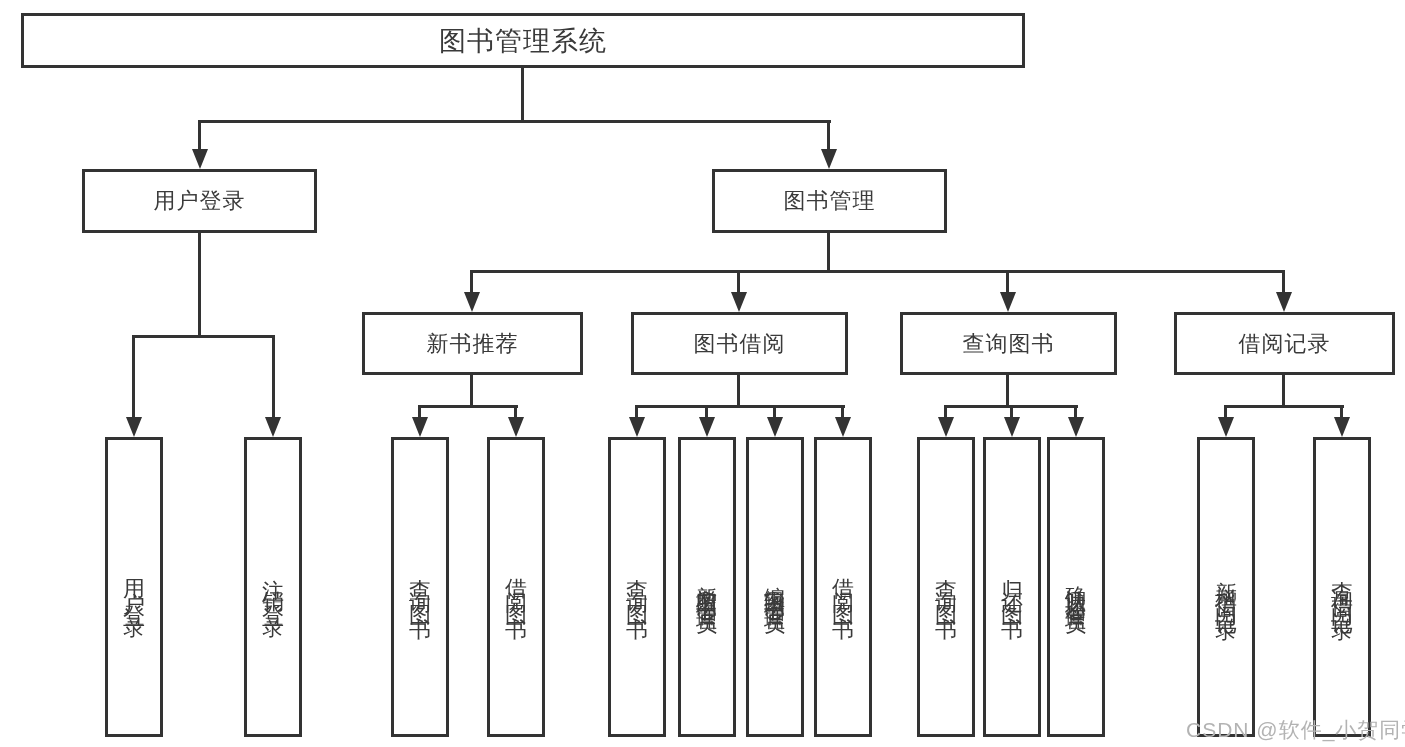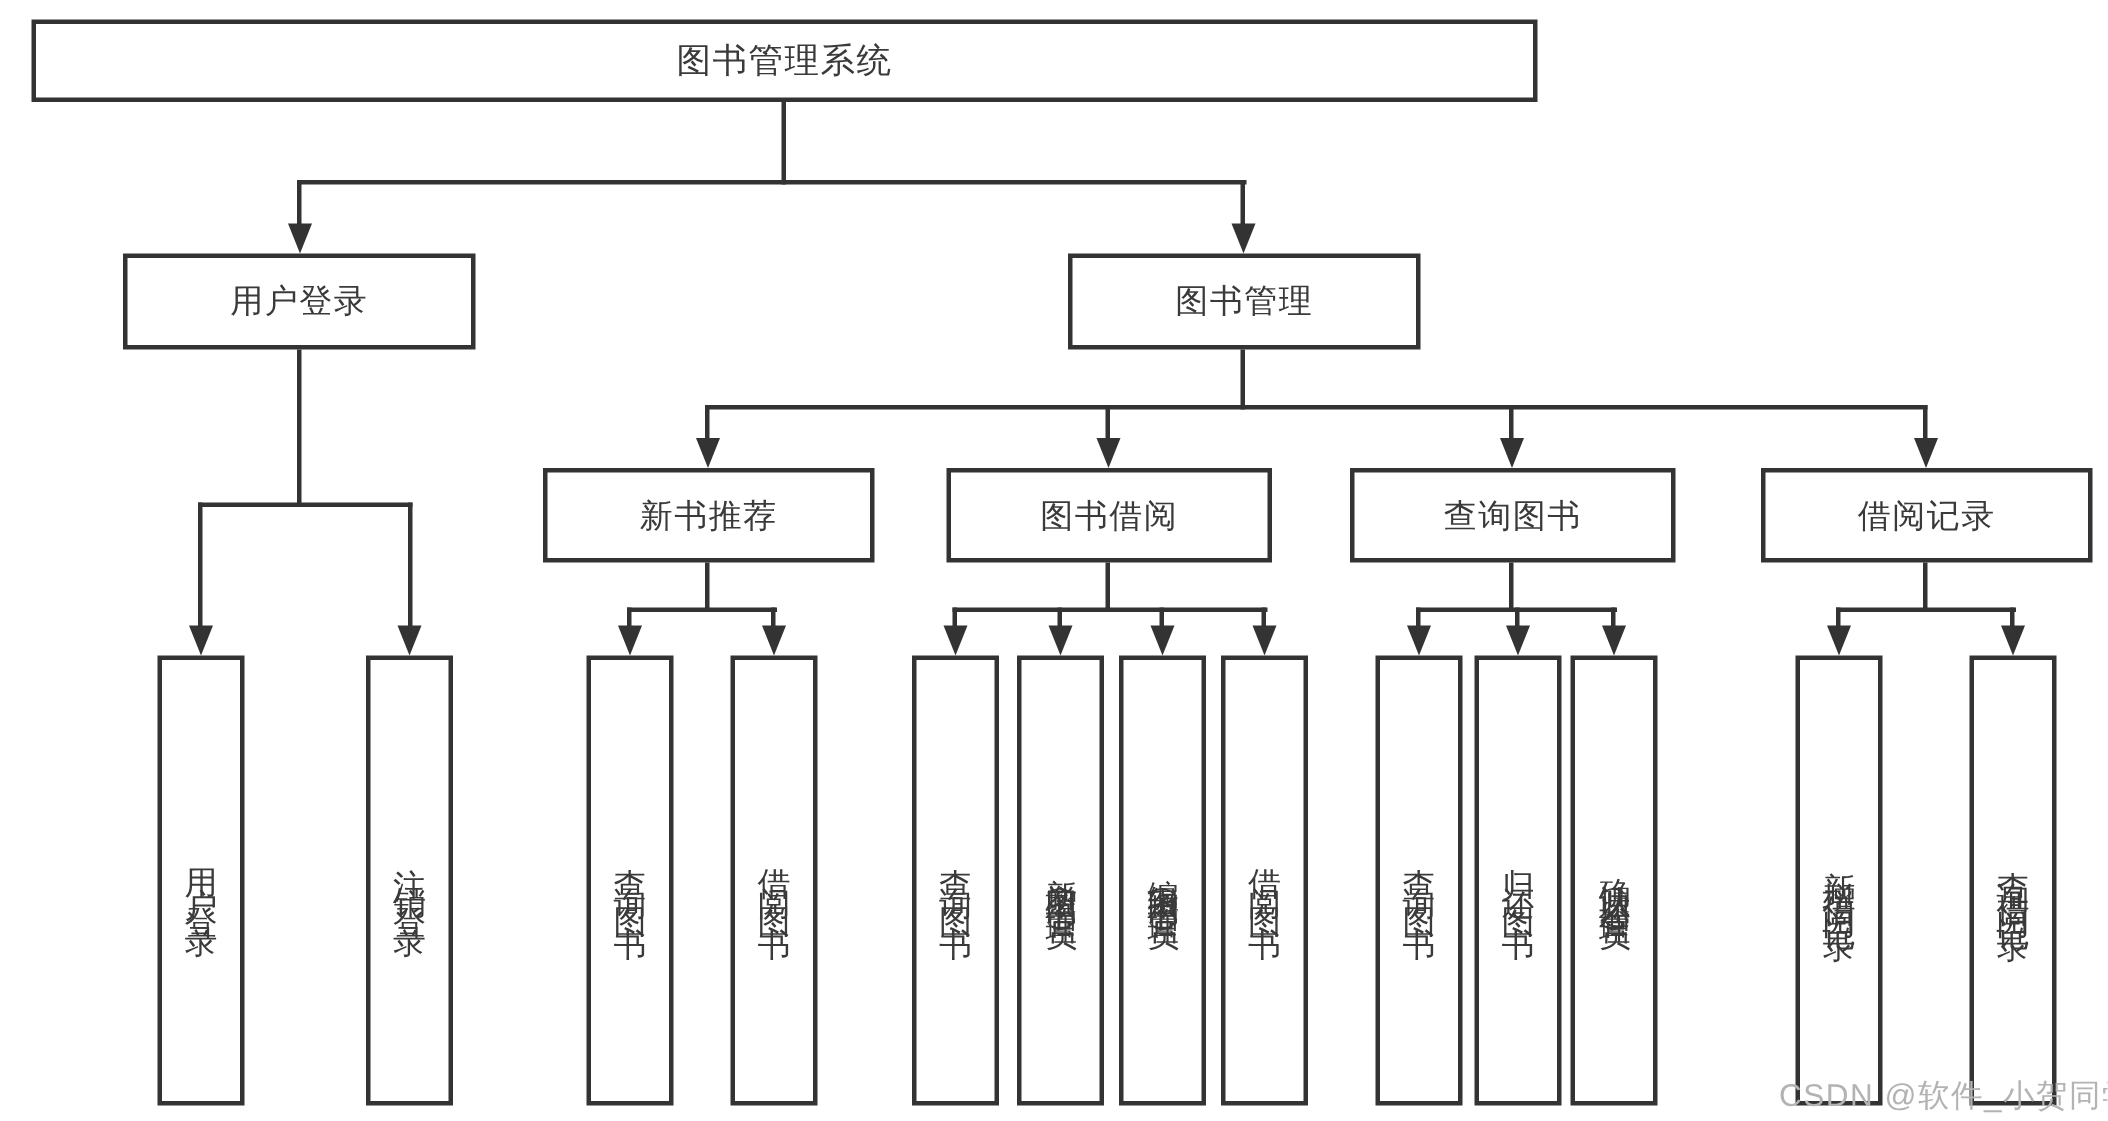--- a/index.html
+++ b/index.html
@@ -20,21 +20,21 @@
     position: absolute;
     box-sizing: border-box;
     border: 3px solid #333333;
     background: #ffffff;
     display: flex;
     align-items: center;
     justify-content: center;
     color: #3a3a3a;
   }
   .hbox { font-size: 22px; letter-spacing: 1px; }
-  .root-box { font-size: 23px; }
+  .root-box { font-size: 27px; }
   .leaf {
     writing-mode: vertical-rl;
     text-orientation: mixed;
     font-size: 22px;
     letter-spacing: 13px;
     line-height: 1;
   }
   .leaf.mid   { letter-spacing: 8px; }
   .leaf.tight { letter-spacing: 4px; font-size: 21px; }
   .vl, .hl { position: absolute; background: #333333; }

